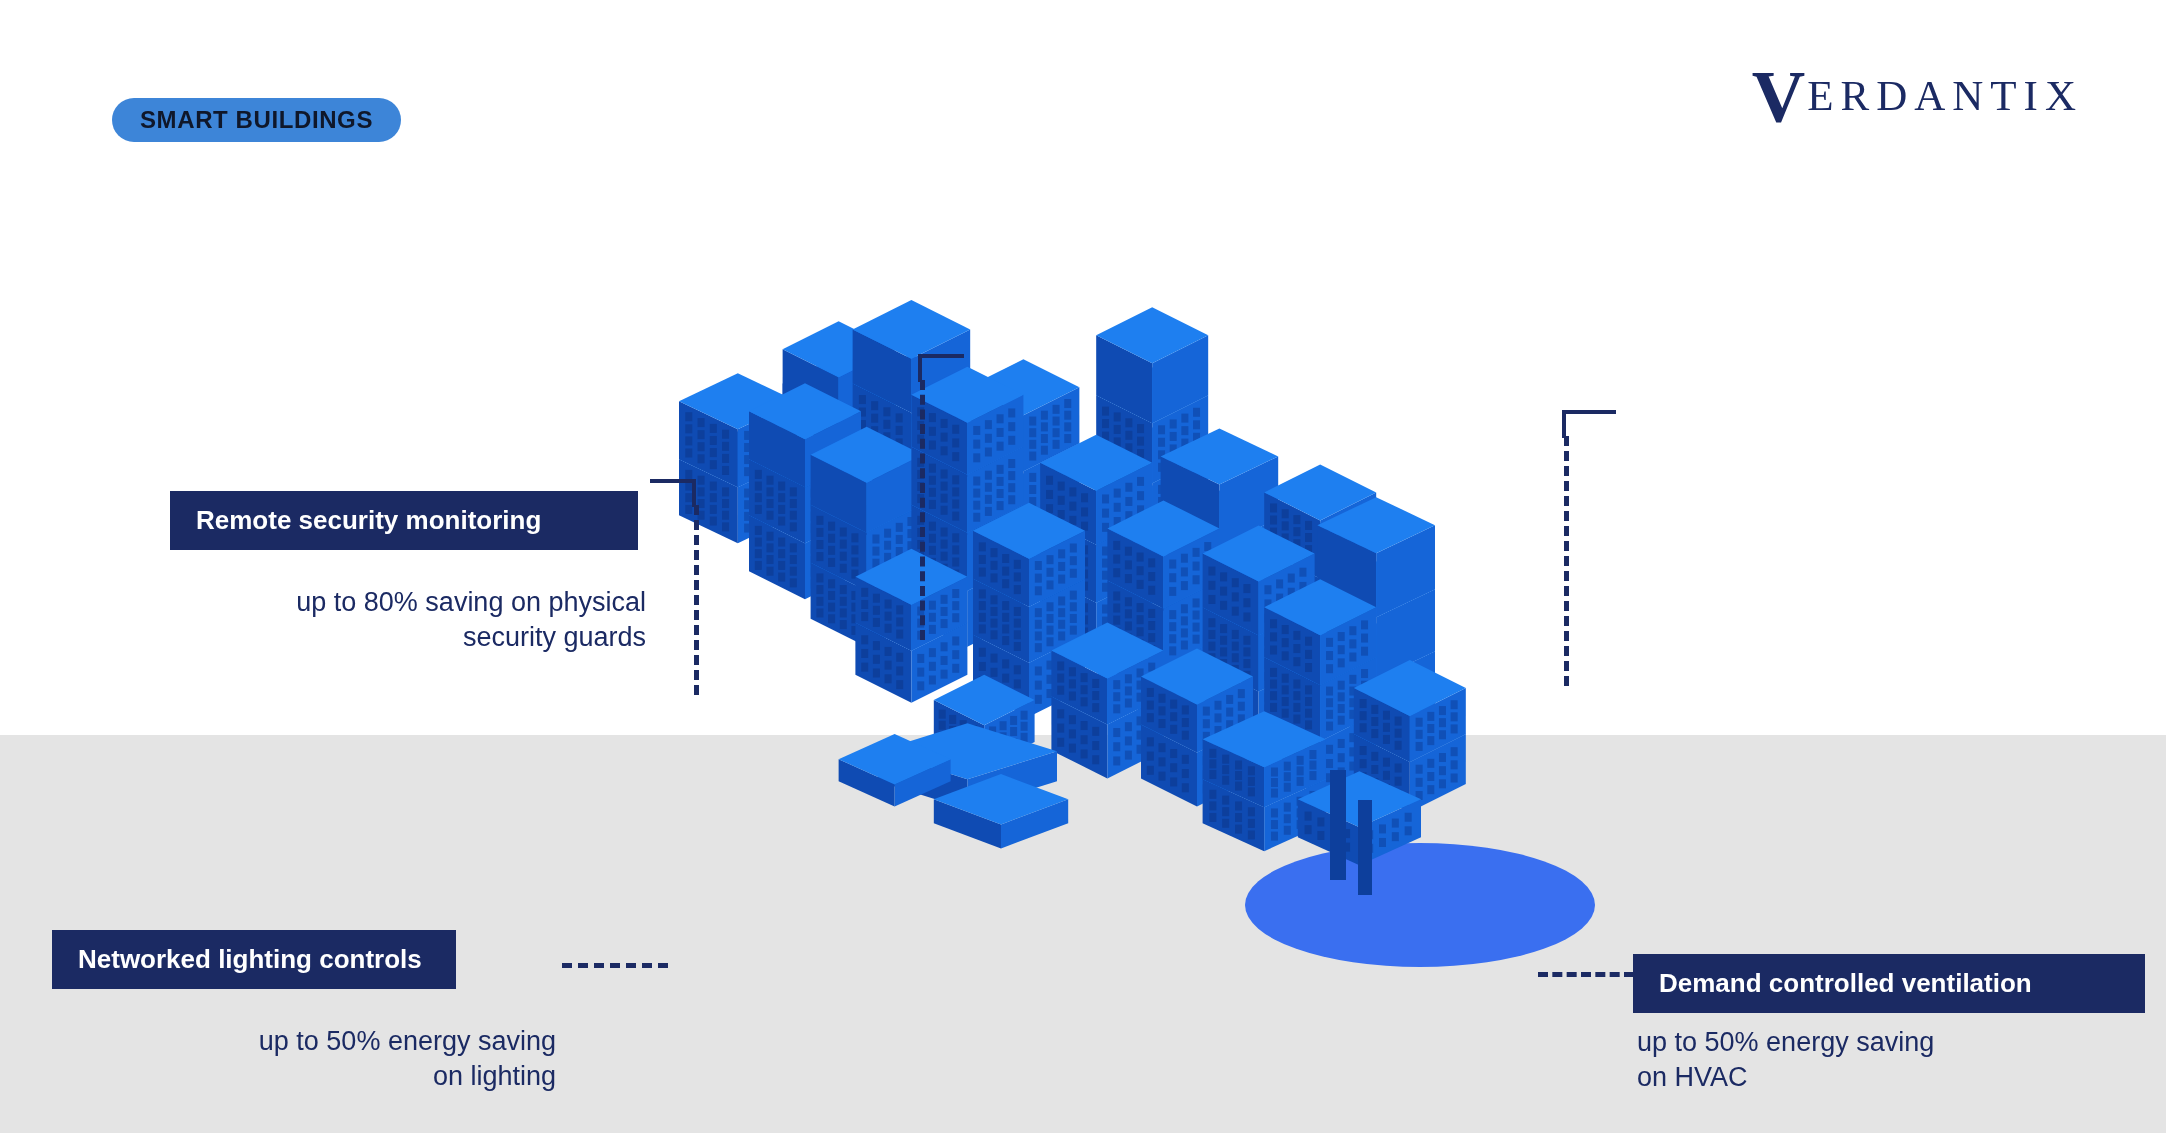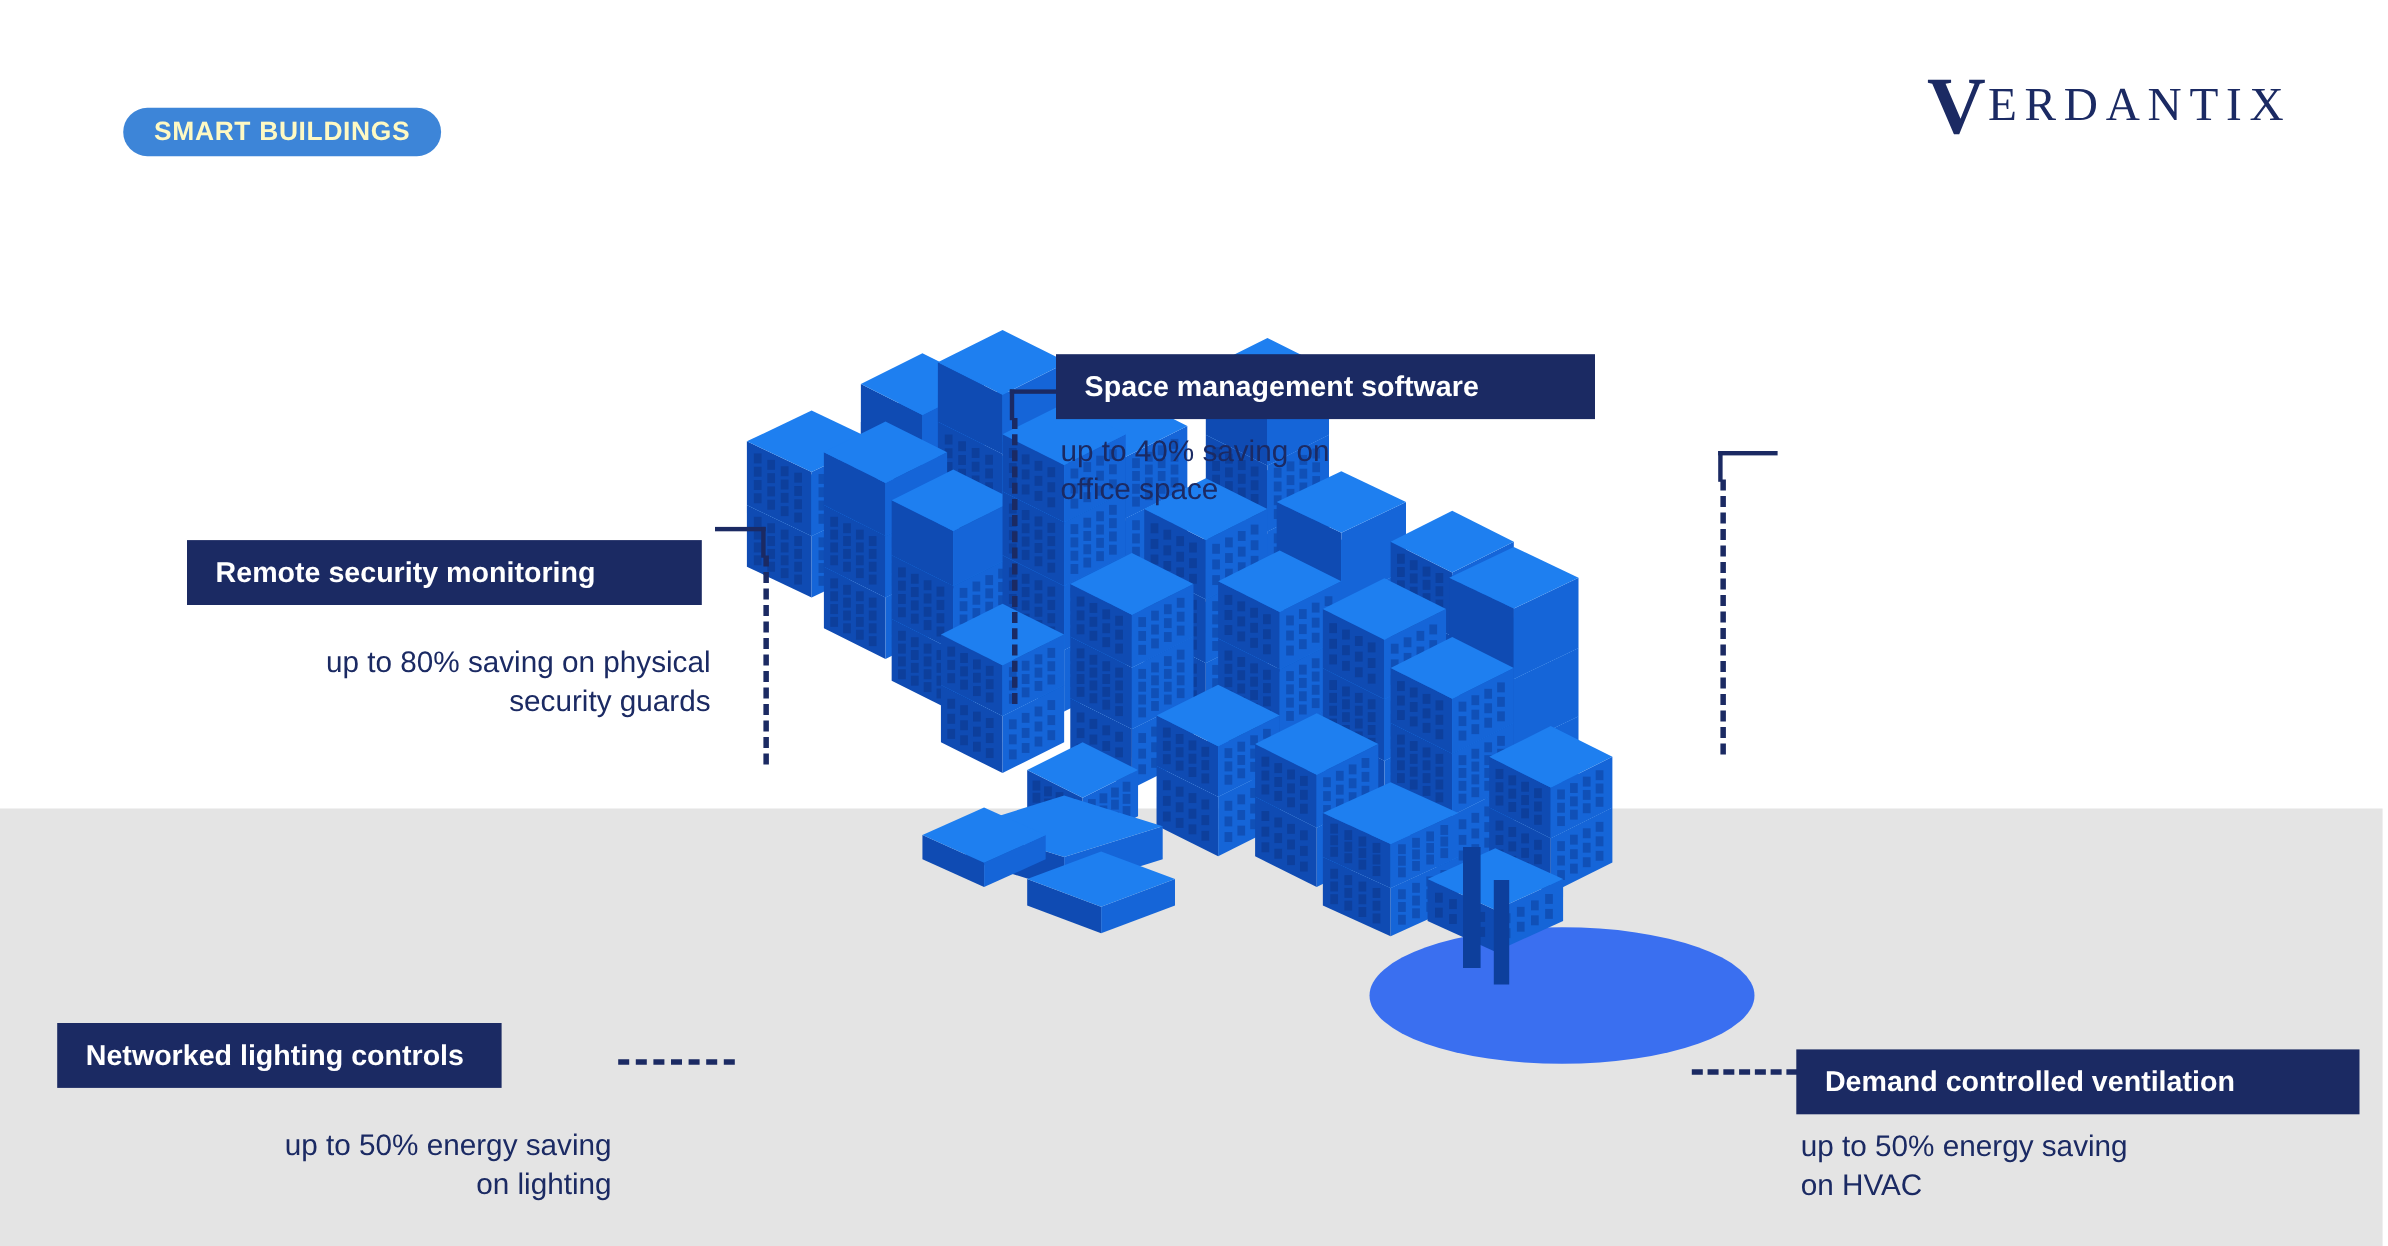--- a/index.html
+++ b/index.html
@@ -18,21 +18,21 @@
     left:0px; top:735px; width:2166px; height:398px;
     background:#e4e4e4;
   }
 
   
   .badge{
     position:absolute;left:112px;top:98px;
     height:44px;padding:0 28px;
     border-radius:24px;
     background:#3d85d8;
-    color:#fef9c3;
+    color:#0f172a;
     font-size:24px;font-weight:bold;letter-spacing:.6px;
     display:flex;align-items:center;justify-content:center;
     box-sizing:border-box;
   }
   .page-title{
     position:absolute;left:110px;top:155px;
     font-size:49px;font-weight:bold;
     color:#1b2a63;
     letter-spacing:-0.4px;
     white-space:nowrap;
@@ -1901,25 +1901,20 @@
   <div class="conn">
     <div class="conn-dash-h" style="left:1538px;top:972px;width:96px;"></div>
   </div>
 
   <div class="callout align-right" id="callout-remote-security">
     <div class="cbox">Remote security monitoring</div>
     <div class="cdesc">up to 80% saving on physical
 security guards</div>
   </div>
 
-  <div class="callout align-left" id="callout-space-management">
-    <div class="cbox">Space management software</div>
-    <div class="cdesc">up to 40% saving on
-office space</div>
-  </div>
 
 
   <div class="callout align-right" id="callout-lighting">
     <div class="cbox">Networked lighting controls</div>
     <div class="cdesc">up to 50% energy saving
 on lighting</div>
   </div>
 
   <div class="callout align-left" id="callout-ventilation">
     <div class="cbox">Demand controlled ventilation</div>

